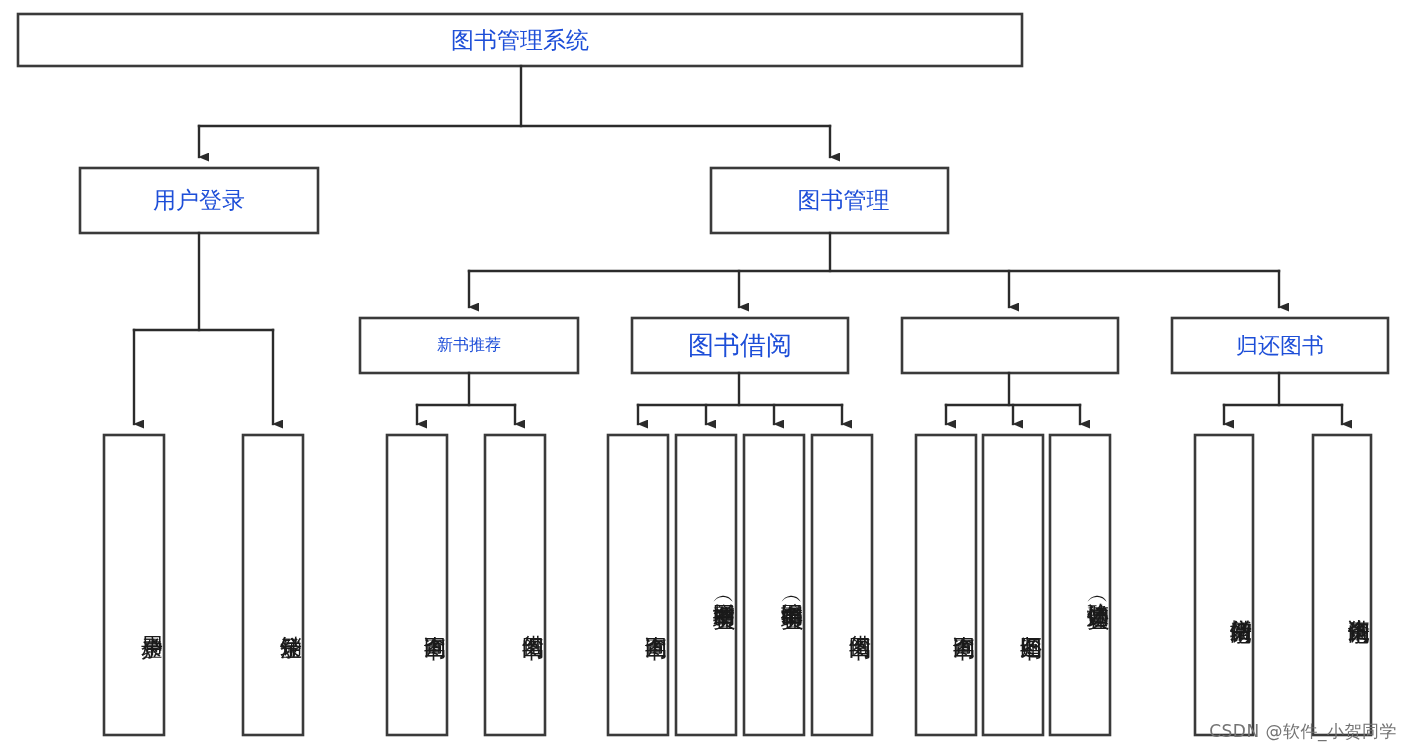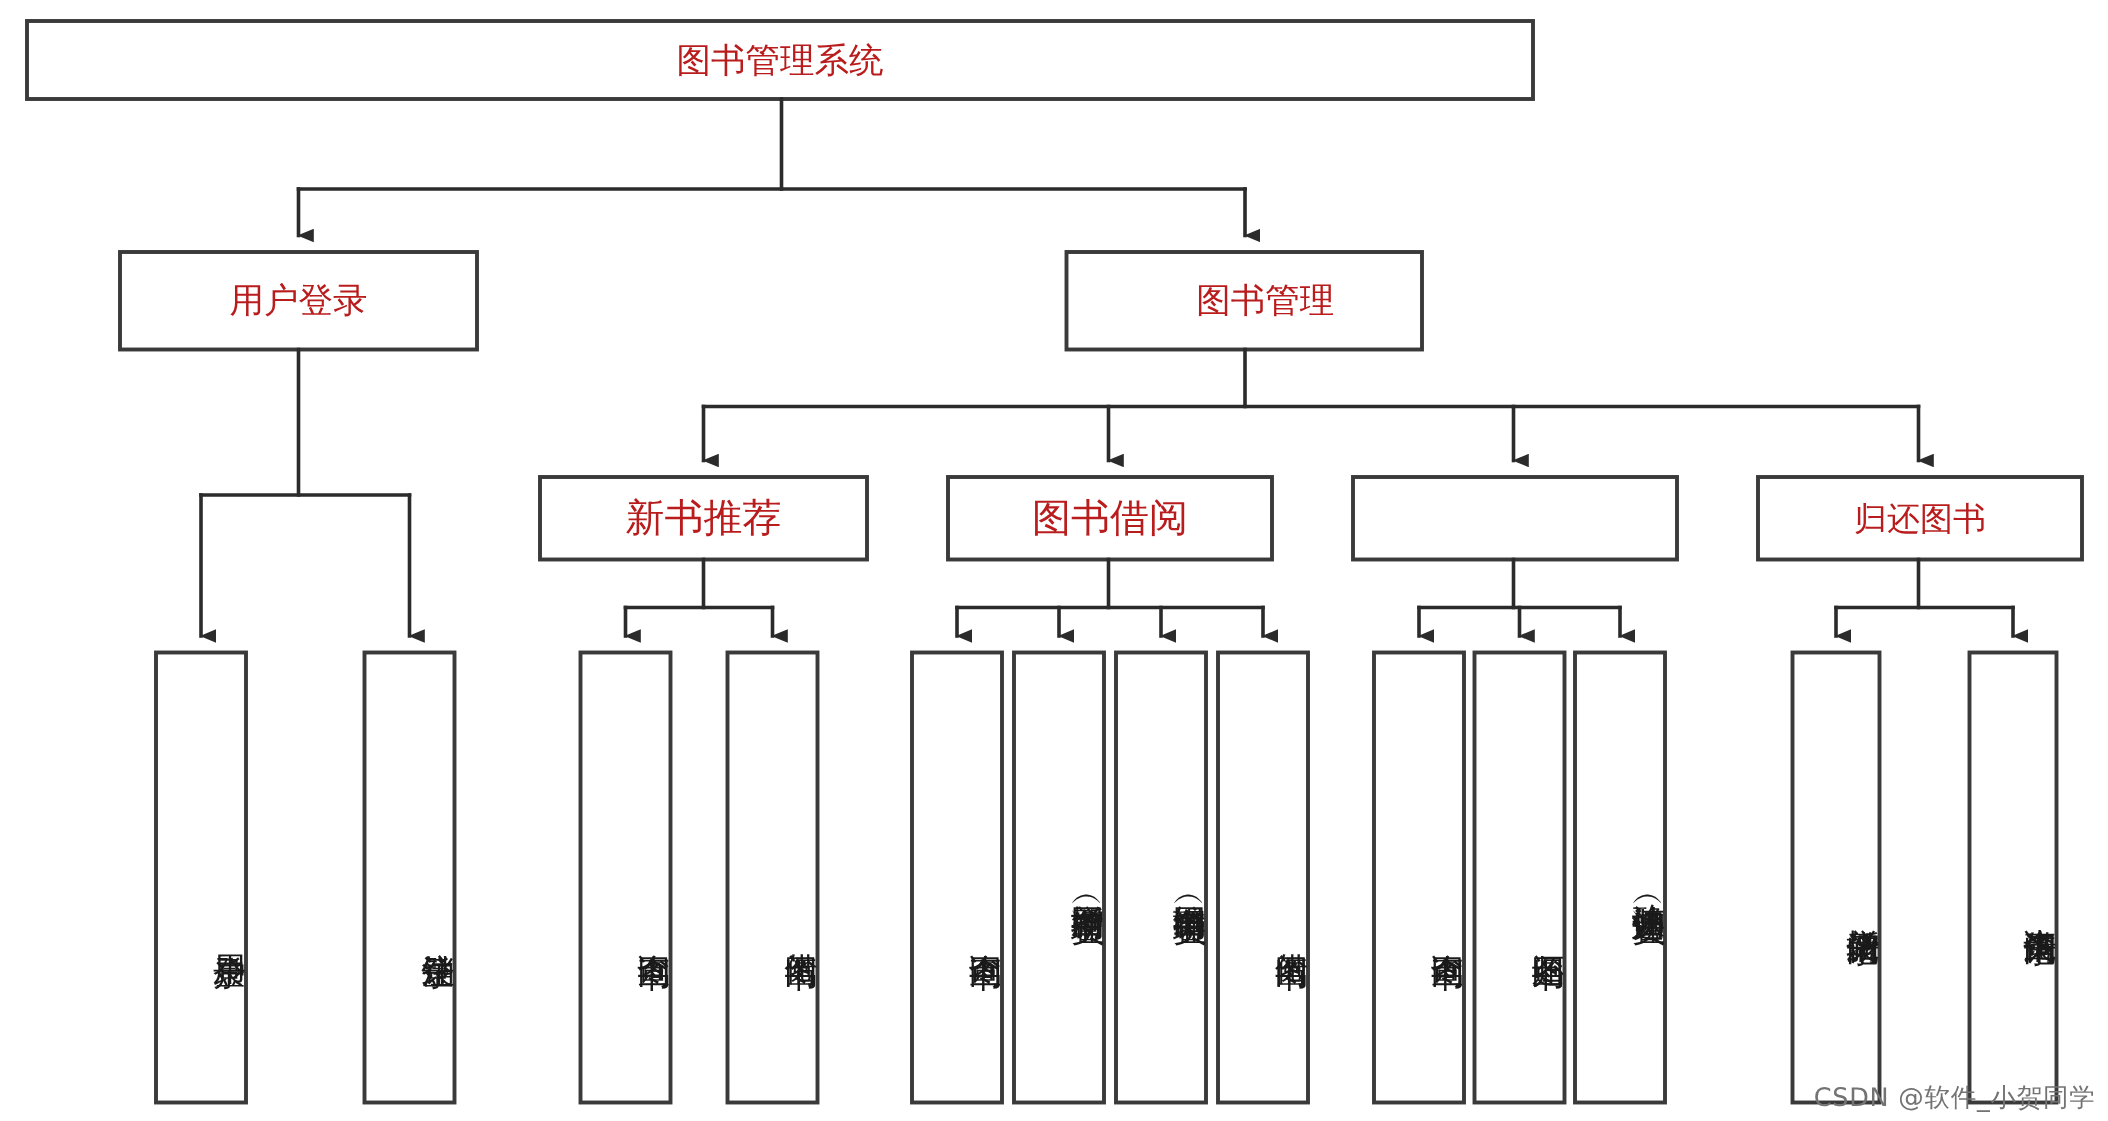--- a/index.html
+++ b/index.html
@@ -66,21 +66,21 @@
     color: #737373;
     white-space: nowrap;
     letter-spacing: 0.5px;
   }
   .hbox-label-wrap {
     position: absolute;
     display: flex;
     align-items: center;
     justify-content: center;
     font-family: Liberation Serif, serif;
-    color: #b91c1c;
+    color: #1d4ed8;
     white-space: nowrap;
     pointer-events: none;
   }
 </style>
 </head>
 <body>
 
 <div id="diagram-root">
 
   <svg class="diagram-svg" viewBox="0 0 1405 747">
@@ -167,21 +167,21 @@
     <rect class="node-box" x="1050" y="435" width="60" height="300"></rect>
     <rect class="node-box" x="1195" y="435" width="58" height="300"></rect>
     <rect class="node-box" x="1313" y="435" width="58" height="300"></rect>
   </svg>
 
   <div class="hbox-label-wrap" style="left:18px; top:14px; width:1004px; height:52px; font-size:23px;">图书管理系统</div>
 
   <div class="hbox-label-wrap" style="left:80px; top:168px; width:238px; height:65px; font-size:23px;">用户登录</div>
   <div class="hbox-label-wrap" style="left:711px; top:168px; width:265px; height:65px; font-size:23px;">图书管理</div>
 
-  <div class="hbox-label-wrap" style="left:360px; top:318px; width:218px; height:55px; font-size:26px;text-align:right;">新书推荐</div>
+  <div class="hbox-label-wrap" style="left:360px; top:318px; width:218px; height:55px; font-size:16px;text-align:right;">新书推荐</div>
   <div class="hbox-label-wrap" style="left:632px; top:318px; width:216px; height:55px; font-size:26px;">图书借阅</div>
   <div class="hbox-label-wrap" style="left:1172px; top:318px; width:216px; height:55px; font-size:22px;">归还图书</div>
 
   <div class="node-label-v" style="left:104px; top:505px; width:60px; height:230px;">用户登录</div>
   <div class="node-label-v" style="left:243px; top:505px; width:60px; height:230px;">注销登录</div>
   <div class="node-label-v" style="left:387px; top:505px; width:60px; height:230px;">查询图书</div>
   <div class="node-label-v" style="left:485px; top:505px; width:60px; height:230px;">借阅图书</div>
   <div class="node-label-v" style="left:608px; top:505px; width:60px; height:230px;">查询图书</div>
   <div class="node-label-v" style="left:676px; top:443px; width:60px; height:292px;">新增图书（管理员）</div>
   <div class="node-label-v" style="left:744px; top:443px; width:60px; height:292px;">编辑图书（管理员）</div>

